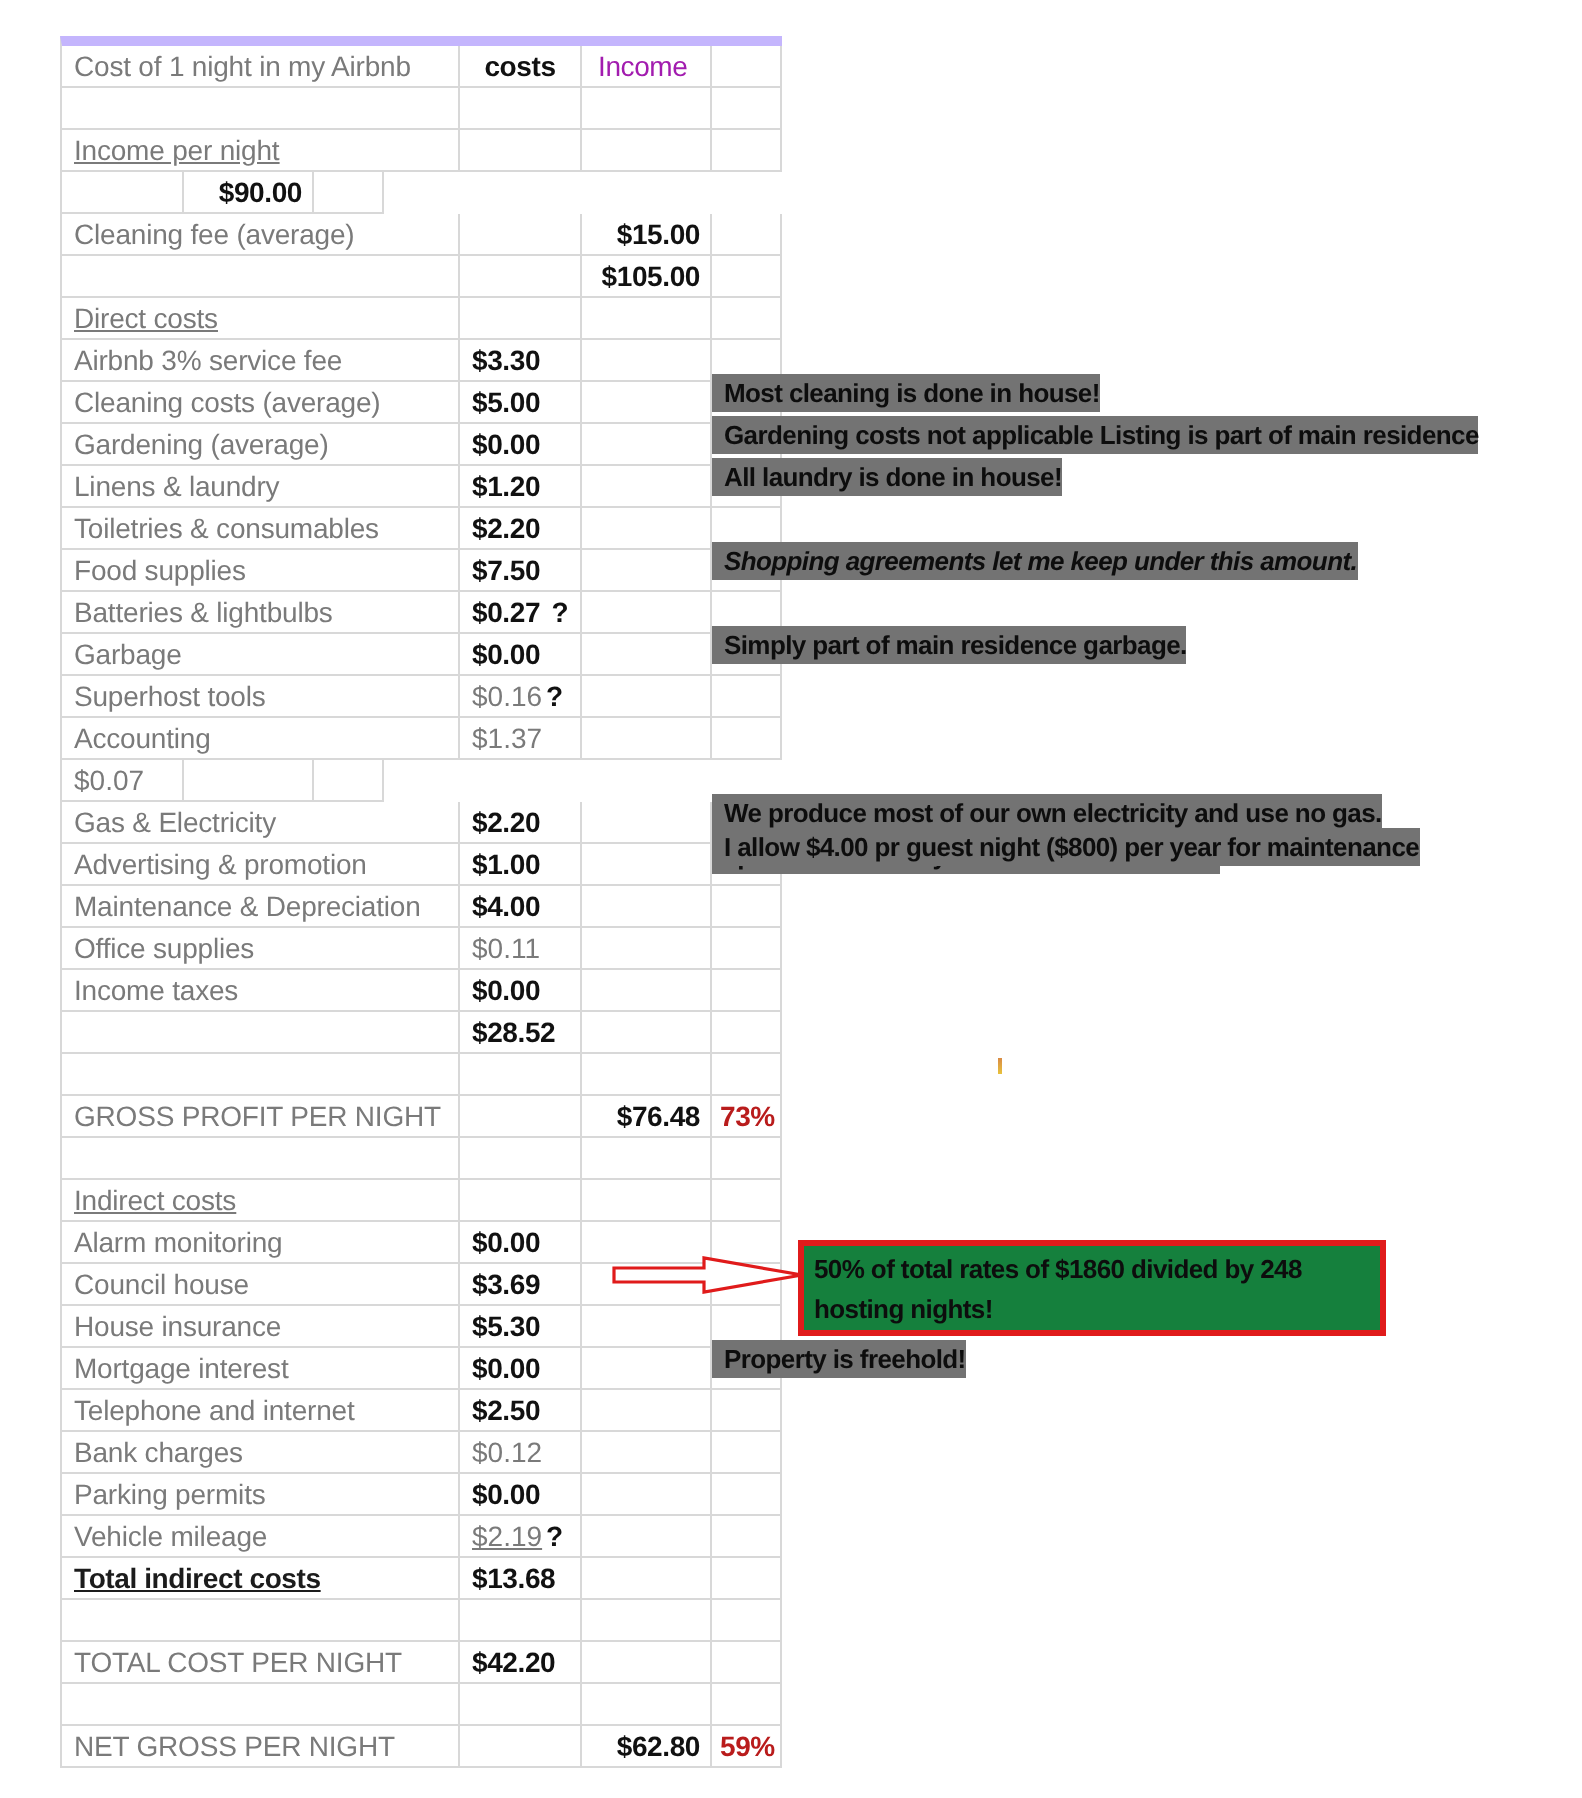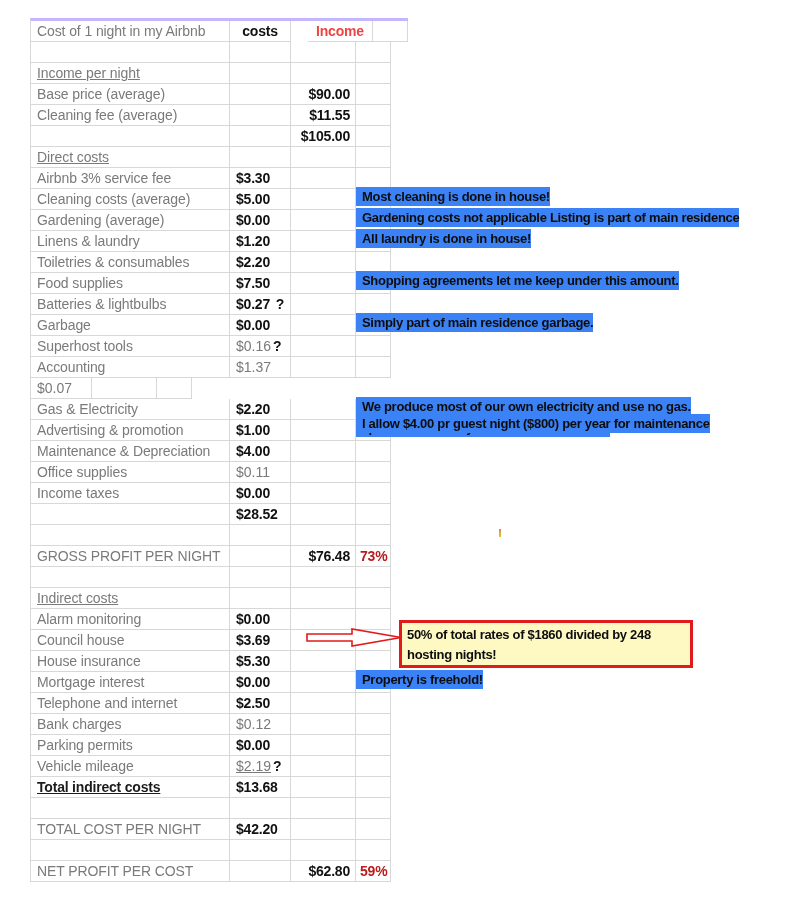--- a/index.html
+++ b/index.html
@@ -3,48 +3,48 @@
 <meta charset="utf-8">
 <style>
   html,body{margin:0;padding:0;background:#ffffff;}
   .canvas{
     position:relative;width:791px;height:899px;background:#fff;overflow:hidden;
     font-family:"Liberation Sans","DejaVu Sans",sans-serif;
   }
   
   .tbl{
     position:absolute;left:30px;top:18px;
-    border-top:3px solid #c4b5fd;border-left:1px solid #d8d8d8;
+    border-top:5px solid #c4b5fd;border-left:1px solid #d8d8d8;
   }
   .row{display:flex;height:21px;}
   .cell{
     box-sizing:border-box;height:21px;
     border-right:1px solid #d8d8d8;border-bottom:1px solid #d8d8d8;
     overflow:visible;white-space:nowrap;display:flex;align-items:center;
   }
   .c-label{width:199px;padding-left:6px;color:#7a7a7a;font-size:14px;letter-spacing:-0.1px;}
   .c-cost {width:61px;padding-left:6px;color:#111;font-weight:700;font-size:14px;letter-spacing:-0.2px;}
   .c-inc  {width:65px;padding-right:5px;justify-content:flex-end;color:#111;font-weight:700;font-size:14px;letter-spacing:-0.2px;}
   .c-pct  {width:35px;padding-left:4px;color:#b91c1c;font-weight:700;font-size:14px;letter-spacing:-0.2px;}
   .u{text-decoration:underline;}
   .label-bold{color:#1c1c1c;font-weight:700;text-decoration:underline;letter-spacing:-0.2px;}
   .gray-val{color:#7a7a7a;font-weight:400;letter-spacing:0;}
   .q-mark{color:#111;font-weight:700;white-space:pre;}
   .hdr-costs{justify-content:center;padding-left:0;color:#111;font-weight:700;}
-  .hdr-income{justify-content:flex-start;padding-left:8px;color:#ef4444;font-weight:700;font-size:14px;margin-left:17px;}
+  .hdr-income{justify-content:flex-start;padding-left:8px;color:#a21caf;font-weight:400;font-size:14px;}
   
   .note{
     position:absolute;left:356px;height:19px;line-height:19px;
-    background:#3b82f6;padding-left:6px;white-space:nowrap;
+    background:#737373;padding-left:6px;white-space:nowrap;
     color:#0d0d0d;font-size:13px;font-weight:600;letter-spacing:-0.3px;
   }
   
   .redbox{
     position:absolute;left:399px;top:620px;width:294px;height:48px;
-    box-sizing:border-box;border:3px solid #e01b1b;background:#fef9c3;
+    box-sizing:border-box;border:3px solid #e01b1b;background:#15803d;
     padding:2px 4px 16px 5px;color:#0d0d0d;font-size:13px;font-weight:600;
     letter-spacing:-0.3px;line-height:20px;
   }
   
   .arrow{position:absolute;left:303px;top:626px;}
   
   .dash{position:absolute;left:499px;top:529px;width:2px;height:8px;
     background:linear-gradient(#d98b45,#e8c23c);}
 </style>
 </head>
@@ -71,33 +71,30 @@
       </div>
       <div class="row">
         <div class="cell c-label u">
           <span class="u">Income per night</span>
         </div>
         <div class="cell c-cost"></div>
         <div class="cell c-inc"></div>
         <div class="cell c-pct"></div>
       </div>
       <div class="row">
-        <div class="cell c-label">
-          <span>Base price (average)</span>
-        </div>
         <div class="cell c-cost"></div>
         <div class="cell c-inc">$90.00</div>
         <div class="cell c-pct"></div>
       </div>
       <div class="row">
         <div class="cell c-label">
           <span>Cleaning fee (average)</span>
         </div>
         <div class="cell c-cost"></div>
-        <div class="cell c-inc">$11.55</div>
+        <div class="cell c-inc">$15.00</div>
         <div class="cell c-pct"></div>
       </div>
       <div class="row">
         <div class="cell c-label"></div>
         <div class="cell c-cost"></div>
         <div class="cell c-inc">$105.00</div>
         <div class="cell c-pct"></div>
       </div>
       <div class="row">
         <div class="cell c-label u">
@@ -410,33 +407,33 @@
         <div class="cell c-pct"></div>
       </div>
       <div class="row">
         <div class="cell c-label"></div>
         <div class="cell c-cost"></div>
         <div class="cell c-inc"></div>
         <div class="cell c-pct"></div>
       </div>
       <div class="row">
         <div class="cell c-label">
-          <span>NET PROFIT PER COST</span>
+          <span>NET GROSS PER NIGHT</span>
         </div>
         <div class="cell c-cost"></div>
         <div class="cell c-inc">$62.80</div>
         <div class="cell c-pct">59%</div>
       </div>
     </div>
 
   <div id="notes-layer">
       <div class="note" style="top: 187px;">Most cleaning is done in house!</div>
       <div class="note" style="top: 208px;">Gardening costs not applicable Listing is part of main residence</div>
       <div class="note" style="top: 229px;">All laundry is done in house!</div>
-      <div class="note" style="top: 271px;">Shopping agreements let me keep under this amount.</div>
+      <div class="note" style="top: 271px; font-style: italic;">Shopping agreements let me keep under this amount.</div>
       <div class="note" style="top: 313px;">Simply part of main residence garbage.</div>
       <div class="note" style="top: 397px;">We produce most of our own electricity and use no gas.</div>
       <div class="note" style="top: 418px;">I produce local 'Flyers' &amp; window stickers!</div>
       <div class="note" style="top: 414px;">I allow $4.00 pr guest night ($800) per year for maintenance</div>
       <div class="note" style="top: 670px;">Property is freehold!</div>
     </div>
 
   <svg class="arrow" width="101" height="23" viewBox="0 0 101 23">
     <polygon points="4,8 49,8 49,3 98,11.5 49,20 49,15 4,15" fill="#ffffff" stroke="#e01b1b" stroke-width="1.6" stroke-linejoin="miter"></polygon>
   </svg>

